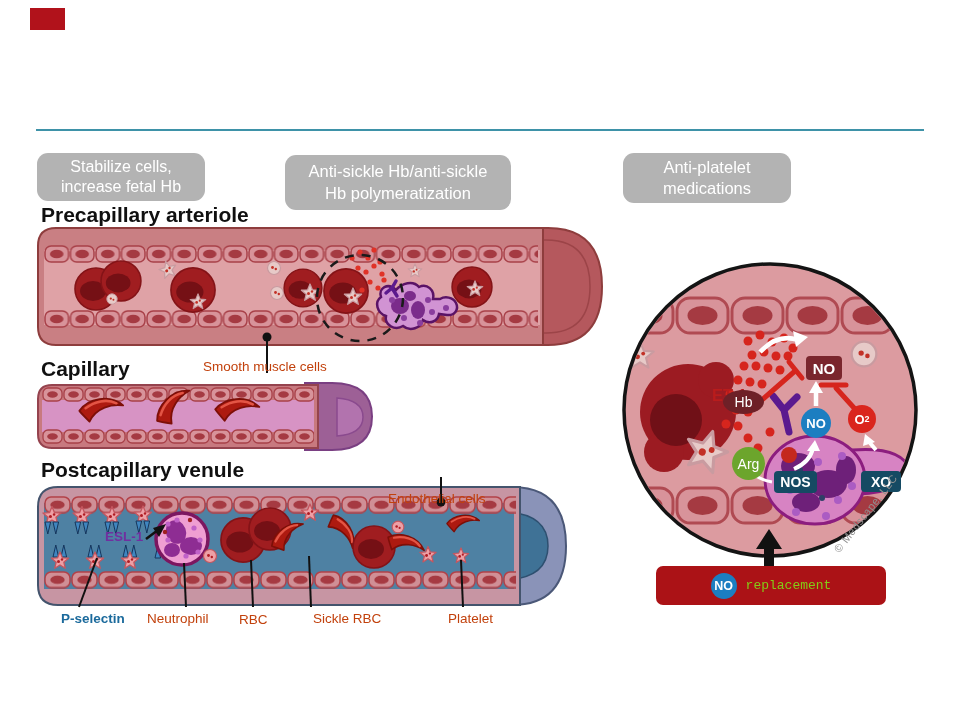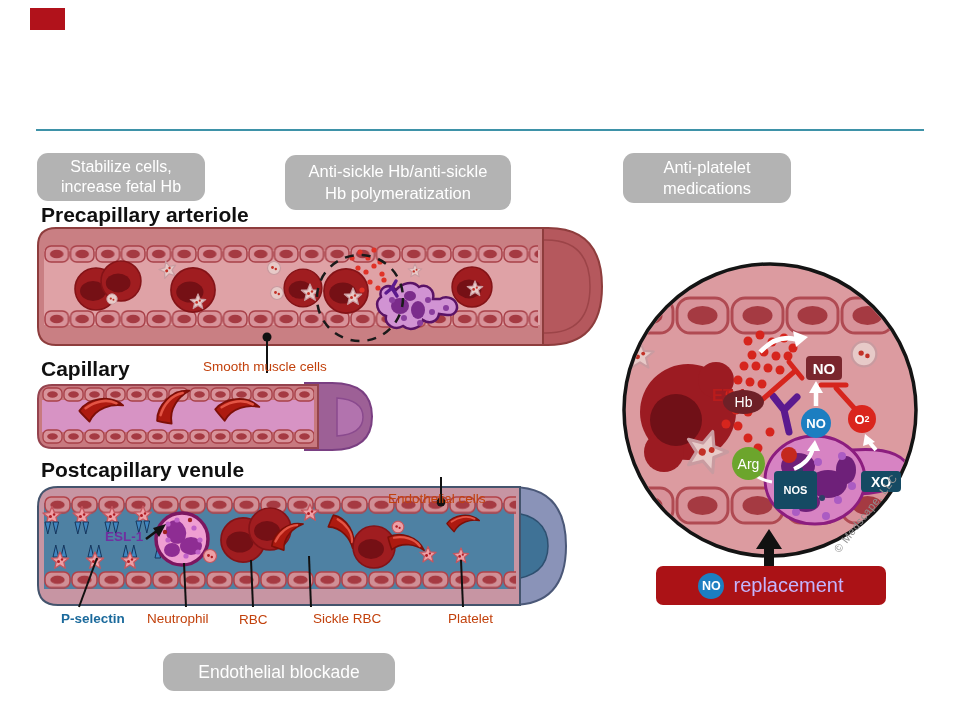--- a/index.html
+++ b/index.html
@@ -22,27 +22,27 @@
   .et1{font-size:16.5px;font-weight:bold;color:#b91c1c;white-space:nowrap;margin-top:40px;}
   .node{position:absolute;color:#fff;display:flex;align-items:center;justify-content:center;z-index:3;}
   .node.box{border-radius:4px;font-weight:bold;}
   .node.round{border-radius:50%;}
   .no-box{left:806px;top:356px;width:36px;height:24px;background:#7a262d;font-size:15px;}
   .hb{left:723px;top:390px;width:41px;height:24px;background:#6e2027;border-radius:50%;font-size:14px;}
   .no-circ{left:801px;top:408px;width:30px;height:30px;background:#1c7ec1;font-size:13px;font-weight:bold;}
   .o2-circ{left:848px;top:405px;width:28px;height:28px;background:#da251d;font-size:13px;font-weight:bold;}
   .o2-circ sub{font-size:9px;}
   .arg{left:732px;top:447px;width:33px;height:33px;background:#6ca52c;font-size:14px;}
-  .nos{left:774px;top:471px;width:43px;height:38px;background:#154a63;font-size:11px;}
+  .nos{left:774px;top:471px;width:43px;height:22px;background:#154a63;font-size:14px;}
   .xo{left:861px;top:471px;width:40px;height:21px;background:#154a63;font-size:14px;}
   .norep{left:656px;top:566px;width:230px;height:39px;background:#ab1216;border-radius:7px;
          display:flex;align-items:center;justify-content:center;gap:9px;z-index:3;}
   .norep .nochip{width:26px;height:26px;border-radius:50%;background:#1c7ec1;color:#fff;
          font-size:12.5px;font-weight:bold;display:flex;align-items:center;justify-content:center;}
-  .norep .reptext{color:#c4b5fd;font-size:20px;}
+  .norep .reptext{color:#84cc16;font-size:13px;font-family:Liberation Mono, monospace;}
   .watermark{left:836px;top:545px;width:110px;color:#909090;font-size:11px;letter-spacing:.5px;
          transform:rotate(-52deg);transform-origin:0 50%;z-index:3;white-space:nowrap;}
   svg.art{position:absolute;left:0;top:0;z-index:1;}
   .txt{z-index:2;}
 </style>
 </head>
 <body>
 
 <div class="slide">
 
@@ -366,21 +366,20 @@
 
   <div class="abs corner-mark txt"></div>
   <div class="abs rule txt"></div>
 
   <div class="gbox b1 txt">Stabilize cells,
 increase fetal Hb</div>
   <div class="gbox b2 txt">Anti-sickle Hb/anti-sickle
 Hb polymeratization</div>
   <div class="gbox b3 txt">Anti-platelet
 medications</div>
-  <div class="gbox b4 txt">Endothelial blockade</div>
 
   <div class="abs vlabel txt" style="left:41px;top:203px;">Precapillary arteriole</div>
   <div class="abs vlabel txt" style="left:41px;top:357px;">Capillary</div>
   <div class="abs vlabel txt" style="left:41px;top:458px;">Postcapillary venule</div>
 
   <div class="abs anno txt" style="left:203px;top:359px;">Smooth muscle cells</div>
   <div class="abs anno txt" style="left:388px;top:459px;margin-top:32px;">Endothelial cells</div>
   <div class="abs esl txt" style="left:105px;top:529px;">ESL-1</div>
 
   <div class="abs anno psel-label txt" style="left:61px;top:611px;">P-selectin</div>

